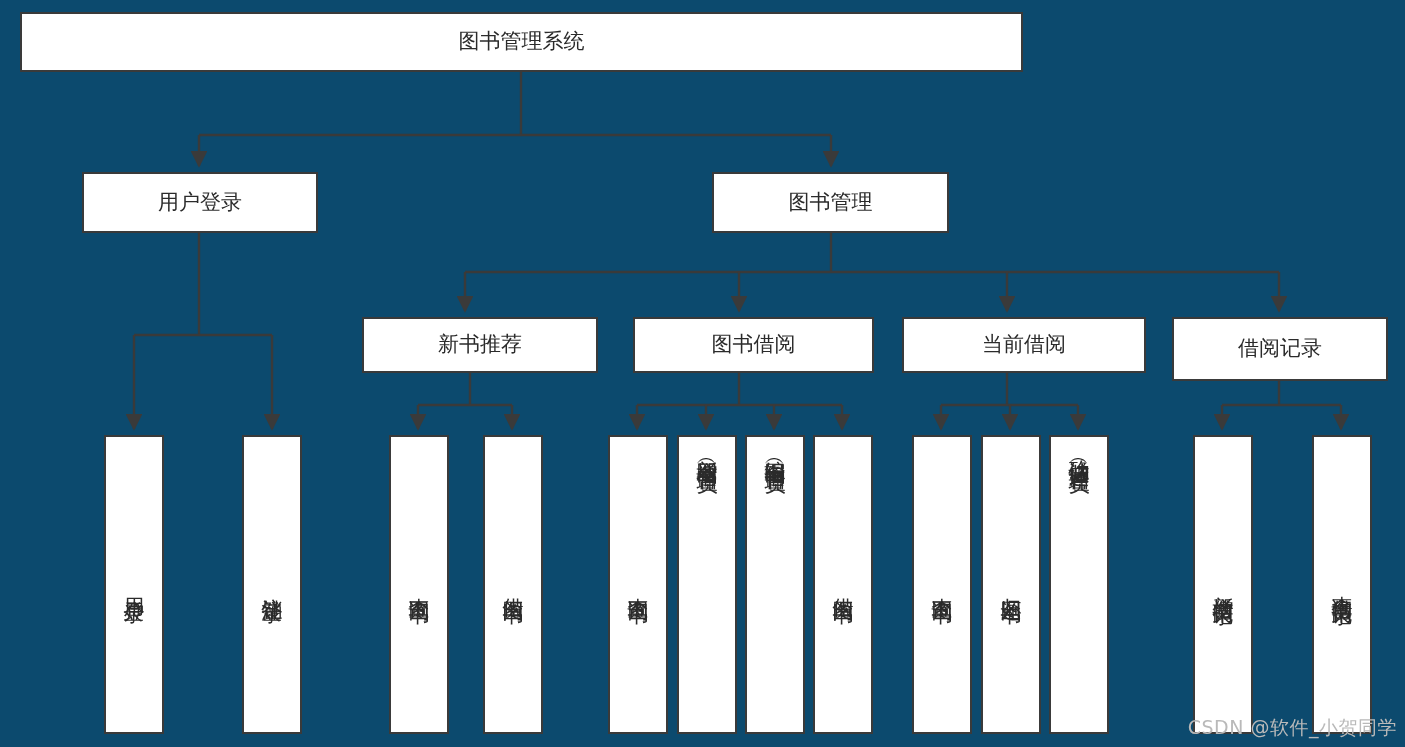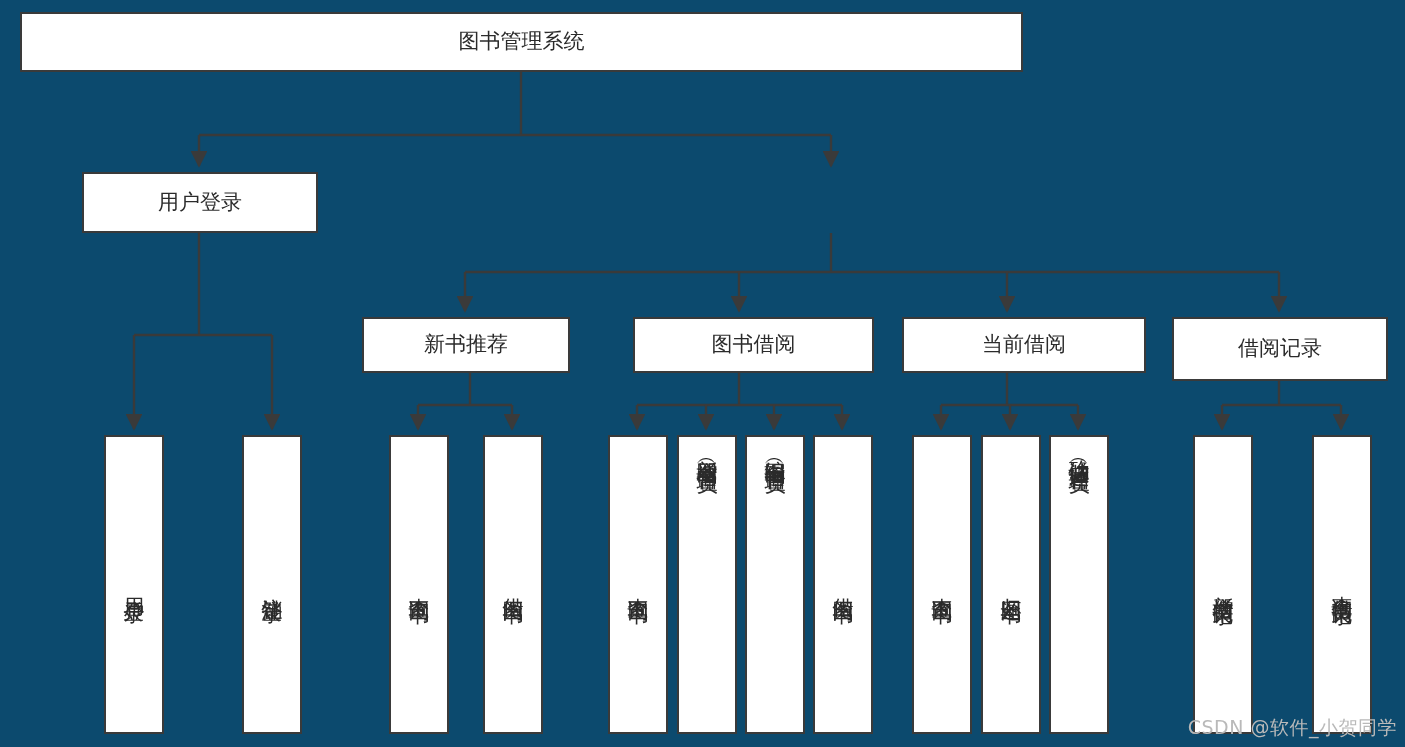--- a/index.html
+++ b/index.html
@@ -130,22 +130,25 @@
   </svg>
 
   <div class="node horiz" style="left:20px; top:12px; width:1003px; height:60px;">
     <span class="node-label">图书管理系统</span>
   </div>
 
   <div class="node horiz" style="left:82px; top:172px; width:236px; height:61px;">
     <span class="node-label">用户登录</span>
   </div>
 
-
-  <div class="node horiz" style="left:362px; top:317px; width:208px; height:56px;">
+  <div class="node horiz" style="left:712px; top:172px; width:237px; height:61px;">
+    <span class="node-label">图书管理</span>
+  </div>
+
+  <div class="node horiz" style="left:362px; top:317px; width:236px; height:56px;">
     <span class="node-label">新书推荐</span>
   </div>
 
   <div class="node horiz" style="left:633px; top:317px; width:241px; height:56px;">
     <span class="node-label">图书借阅</span>
   </div>
 
   <div class="node horiz" style="left:902px; top:317px; width:244px; height:56px;text-align:center;">
     <span class="node-label">当前借阅</span>
   </div>

